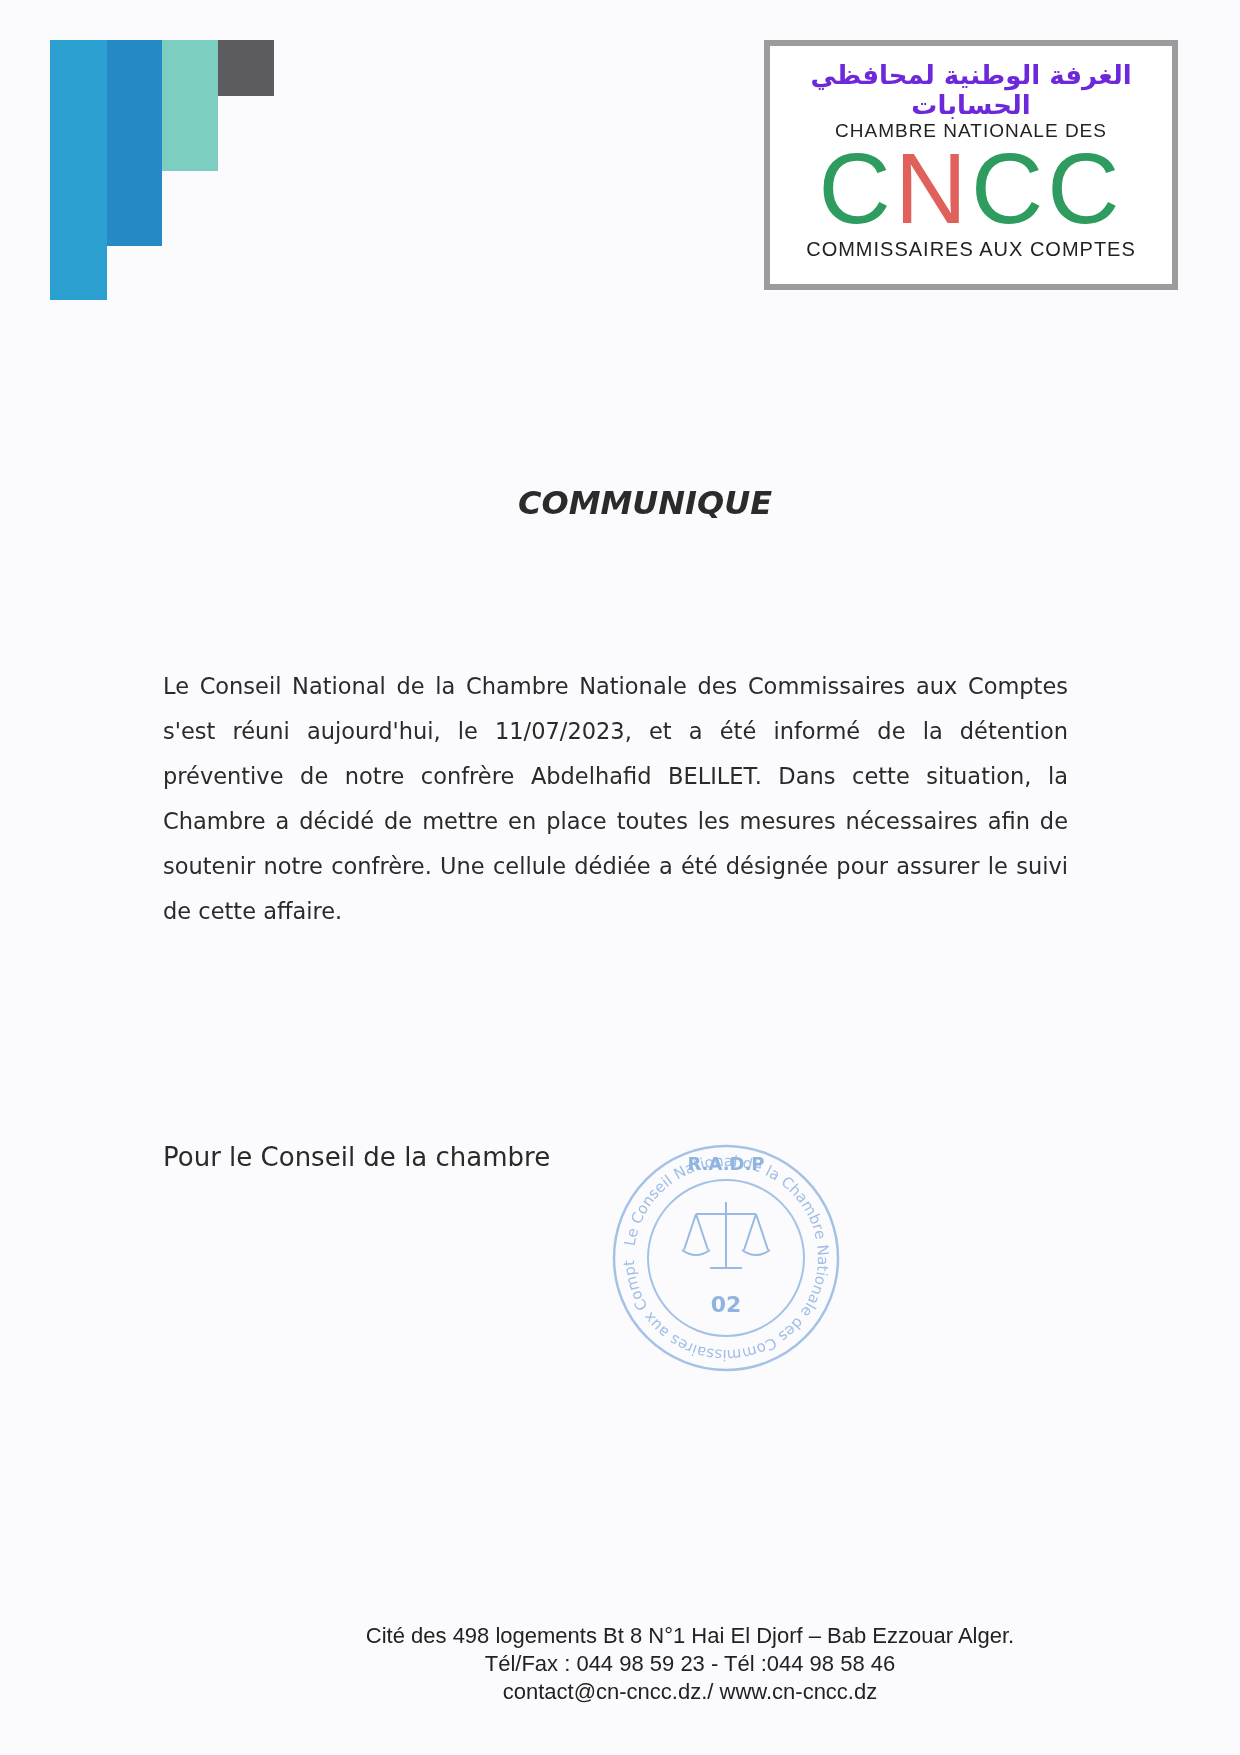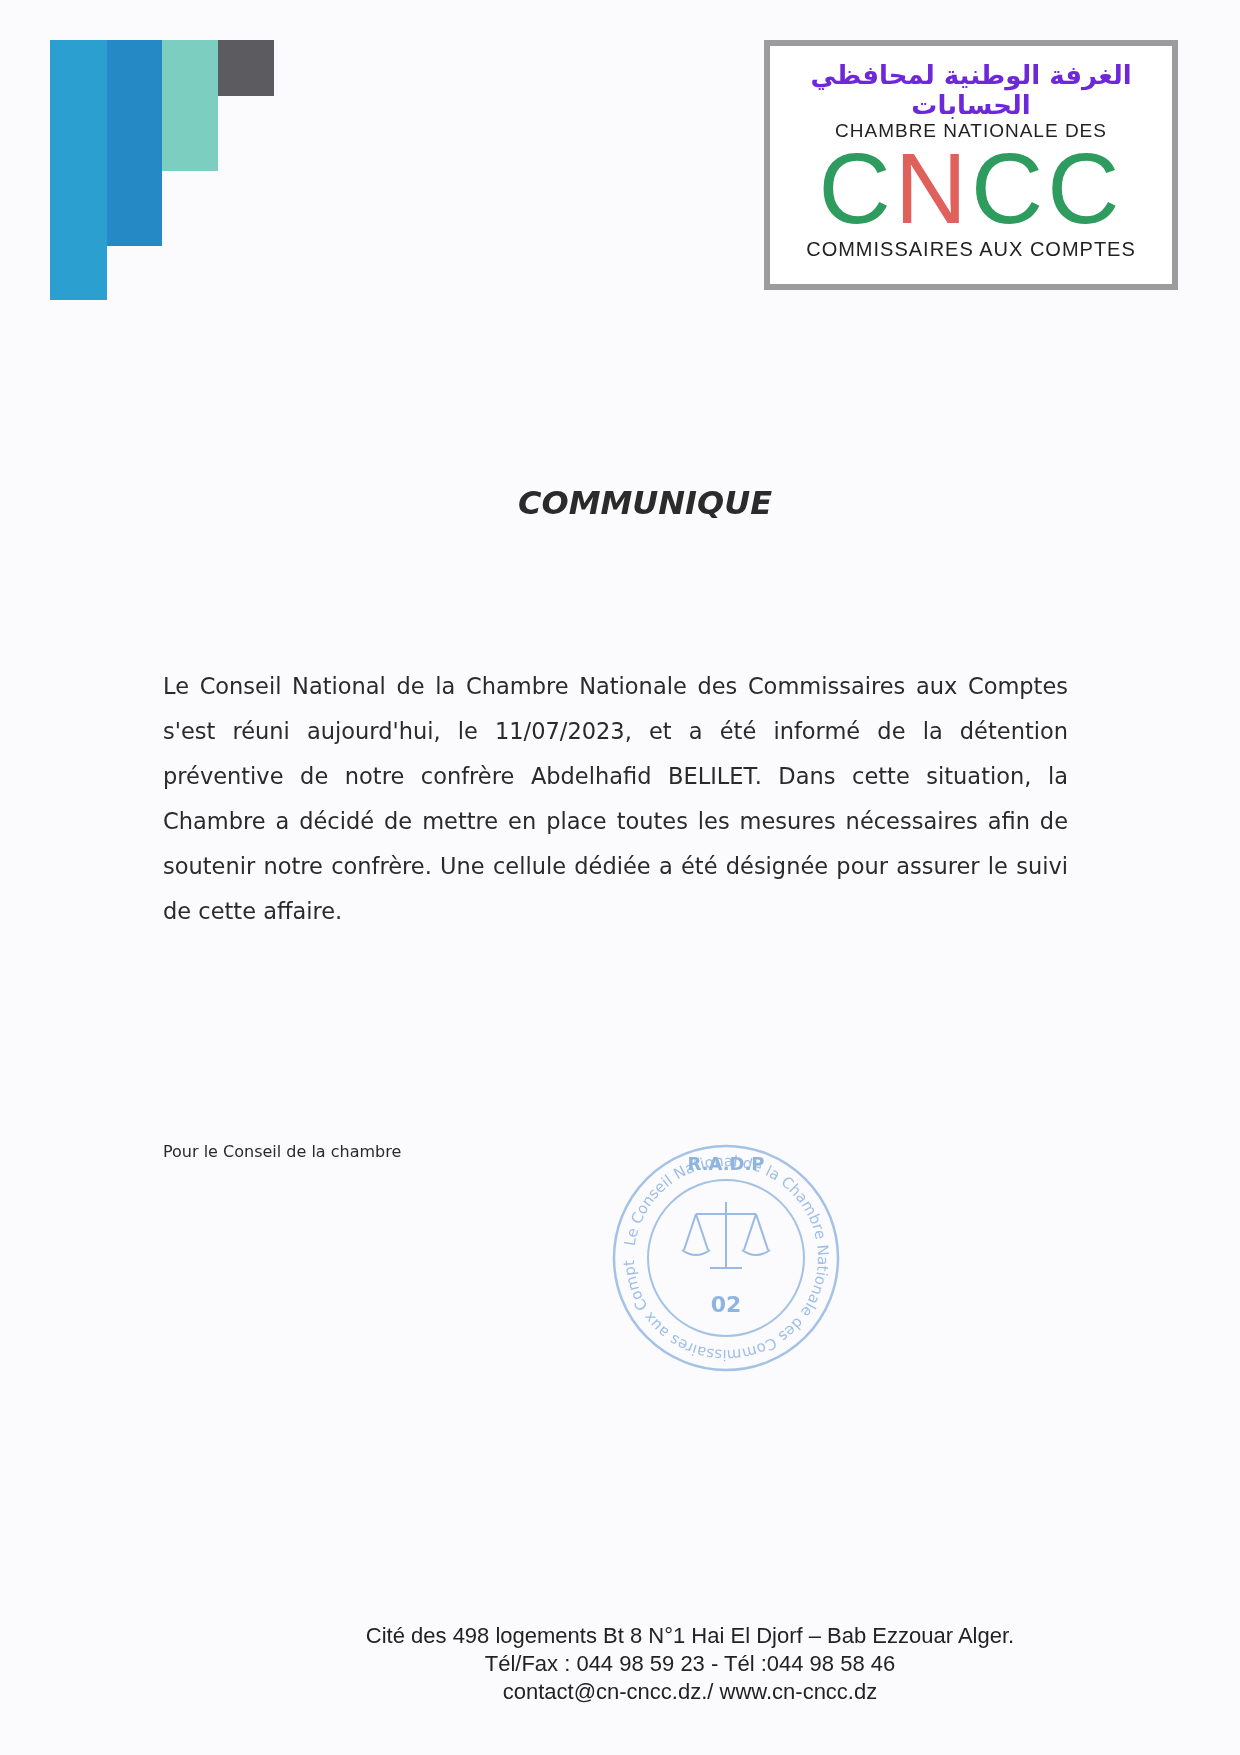--- a/index.html
+++ b/index.html
@@ -54,21 +54,21 @@
     }
     .body-text {
       position: absolute; left: 163px; top: 664px; width: 905px;
       font-size: 22.5px; line-height: 45px;
       text-align: justify;
       color: #2a2a2a;
       font-family: "DejaVu Sans", sans-serif;
     }
     .sign {
       position: absolute; left: 163px; top: 1142px;
-      font-size: 16px; color: #2a2a2a;
+      font-size: 26px; color: #2a2a2a;
       font-family: "DejaVu Sans", sans-serif;
     }
     .stamp {
       position: absolute; left: 608px; top: 1140px;
       width: 236px; height: 236px;
     }
     .footer {
       position: absolute; top: 1622px; left: 0; width: 1380px;
       text-align: center;
       font-size: 22px; line-height: 28px;

